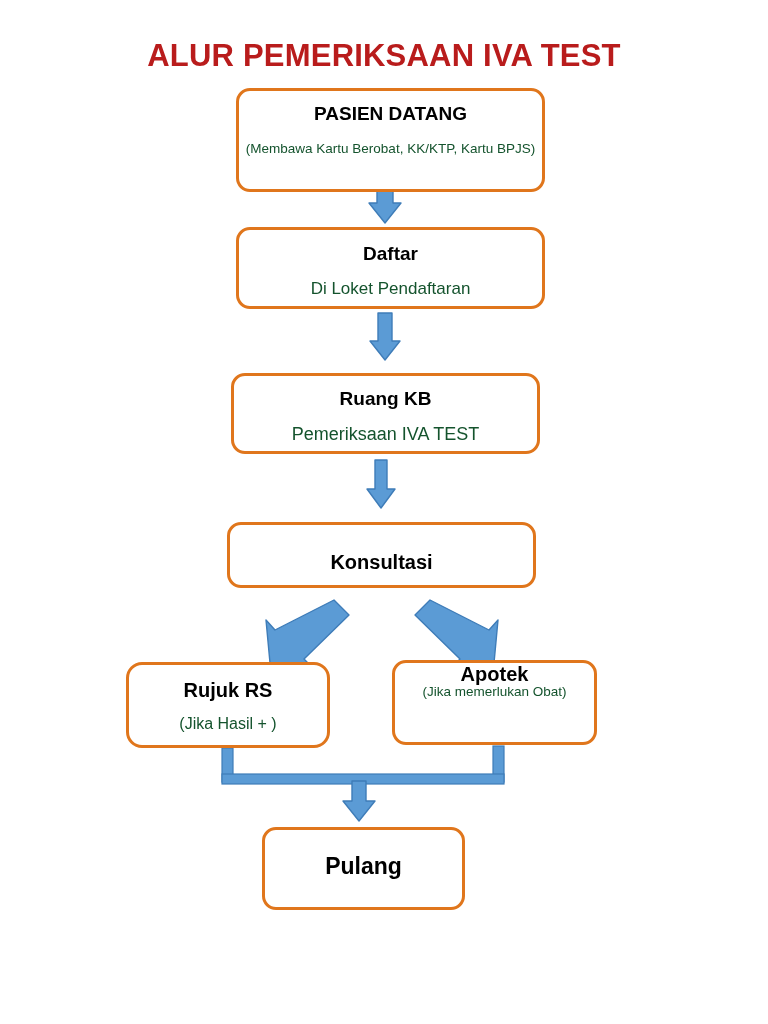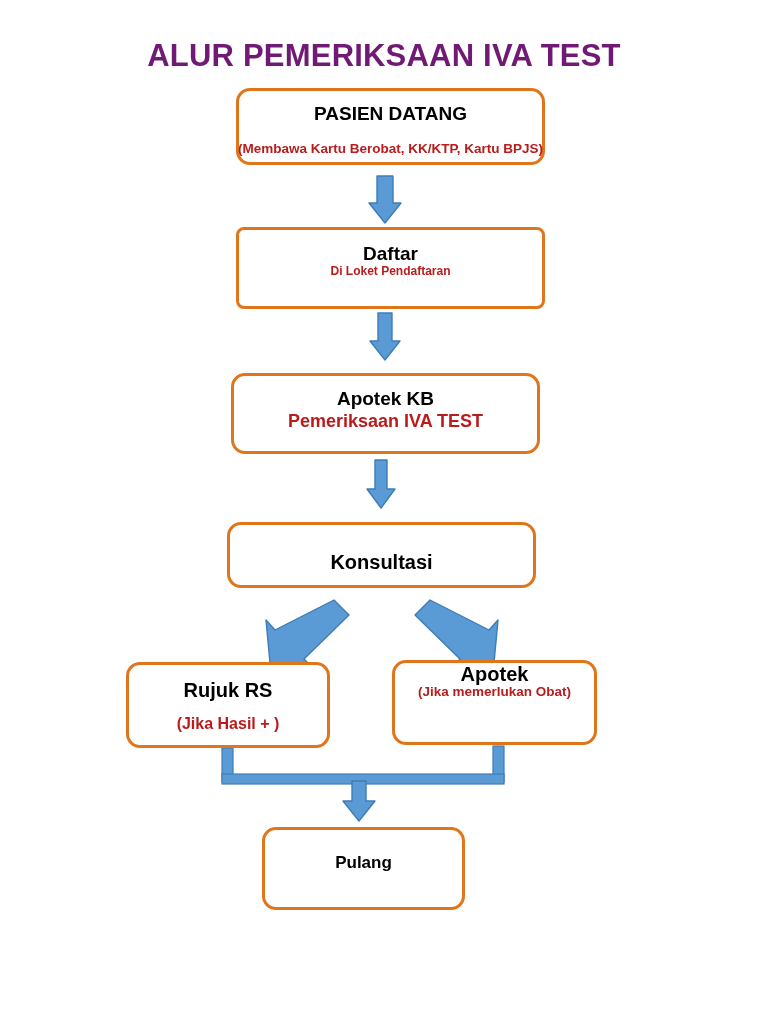--- a/index.html
+++ b/index.html
@@ -21,21 +21,21 @@
     background: #ffffff;
   }
   .chart-title {
     position: absolute;
     left: 0;
     top: 38px;
     width: 768px;
     text-align: center;
     font-size: 31px;
     font-weight: bold;
-    color: #701a75;
+    color: #b91c1c;
     letter-spacing: 0.2px;
     font-family: "Liberation Sans", sans-serif;
   }
   .node {
     position: absolute;
     box-sizing: border-box;
     background: #ffffff;
     border: 3px solid #E0761C;
     border-radius: 14px;
     display: flex;
@@ -44,51 +44,51 @@
     text-align: center;
     color: #000000;
   }
   .node .primary {
     font-weight: bold;
     color: #000000;
     line-height: 1.1;
     white-space: nowrap;
   }
   .node .secondary {
-    font-weight: bold;
-    color: #b91c1c;
+    font-weight: normal;
+    color: #14532d;
     line-height: 1.1;
     white-space: nowrap;
   }
   
-  #node-pasien-datang { left: 236px; top: 88px; width: 309px; height: 77px; padding-top: 13px; }
+  #node-pasien-datang { left: 236px; top: 88px; width: 309px; height: 104px; padding-top: 13px; }
   #node-pasien-datang .primary { font-size: 19px; }
   #node-pasien-datang .secondary { font-size: 13.5px; margin-top: 17px; }
 
-  #node-daftar { left: 236px; top: 227px; width: 309px; height: 82px; padding-top: 14px; border-radius: 8px; }
+  #node-daftar { left: 236px; top: 227px; width: 309px; height: 82px; padding-top: 14px; }
   #node-daftar .primary { font-size: 19px; }
-  #node-daftar .secondary { font-size: 12px; }
+  #node-daftar .secondary { font-size: 17px; margin-top: 15px; }
 
   #node-ruang-kb { left: 231px; top: 373px; width: 309px; height: 81px; padding-top: 13px; }
   #node-ruang-kb .primary { font-size: 19px; }
-  #node-ruang-kb .secondary { font-size: 18px; margin-top: 2px; }
+  #node-ruang-kb .secondary { font-size: 18px; margin-top: 15px; }
 
   #node-konsultasi { left: 227px; top: 522px; width: 309px; height: 66px; padding-top: 26px; }
   #node-konsultasi .primary { font-size: 20px; }
 
-  #node-rujuk-rs { left: 126px; top: 662px; width: 204px; height: 86px; padding-top: 14px; }
+  #node-rujuk-rs { left: 126px; top: 662px; width: 204px; height: 86px; padding-top: 14px; border-radius: 16px; }
   #node-rujuk-rs .primary { font-size: 20px; }
   #node-rujuk-rs .secondary { font-size: 16px; margin-top: 14px; }
 
   #node-apotek { left: 392px; top: 660px; width: 205px; height: 85px; }
   #node-apotek .primary { font-size: 20px; }
   #node-apotek .secondary { font-size: 13.5px; margin-top: 0; }
 
   #node-pulang { left: 262px; top: 827px; width: 203px; height: 83px; padding-top: 24px; }
-  #node-pulang .primary { font-size: 17px; }
+  #node-pulang .primary { font-size: 23px; }
 
   #connectors {
     position: absolute;
     left: 0;
     top: 0;
     width: 768px;
     height: 1024px;
     pointer-events: none;
   }
 </style>
@@ -137,21 +137,21 @@
     <div class="primary">PASIEN DATANG</div>
     <div class="secondary">(Membawa Kartu Berobat, KK/KTP, Kartu BPJS)</div>
   </div>
 
   <div class="node" id="node-daftar">
     <div class="primary">Daftar</div>
     <div class="secondary">Di Loket Pendaftaran</div>
   </div>
 
   <div class="node" id="node-ruang-kb">
-    <div class="primary">Apotek KB</div>
+    <div class="primary">Ruang KB</div>
     <div class="secondary">Pemeriksaan IVA TEST</div>
   </div>
 
   <div class="node" id="node-konsultasi">
     <div class="primary">Konsultasi</div>
   </div>
 
   <div class="node" id="node-rujuk-rs">
     <div class="primary">Rujuk RS</div>
     <div class="secondary">(Jika Hasil + )</div>

